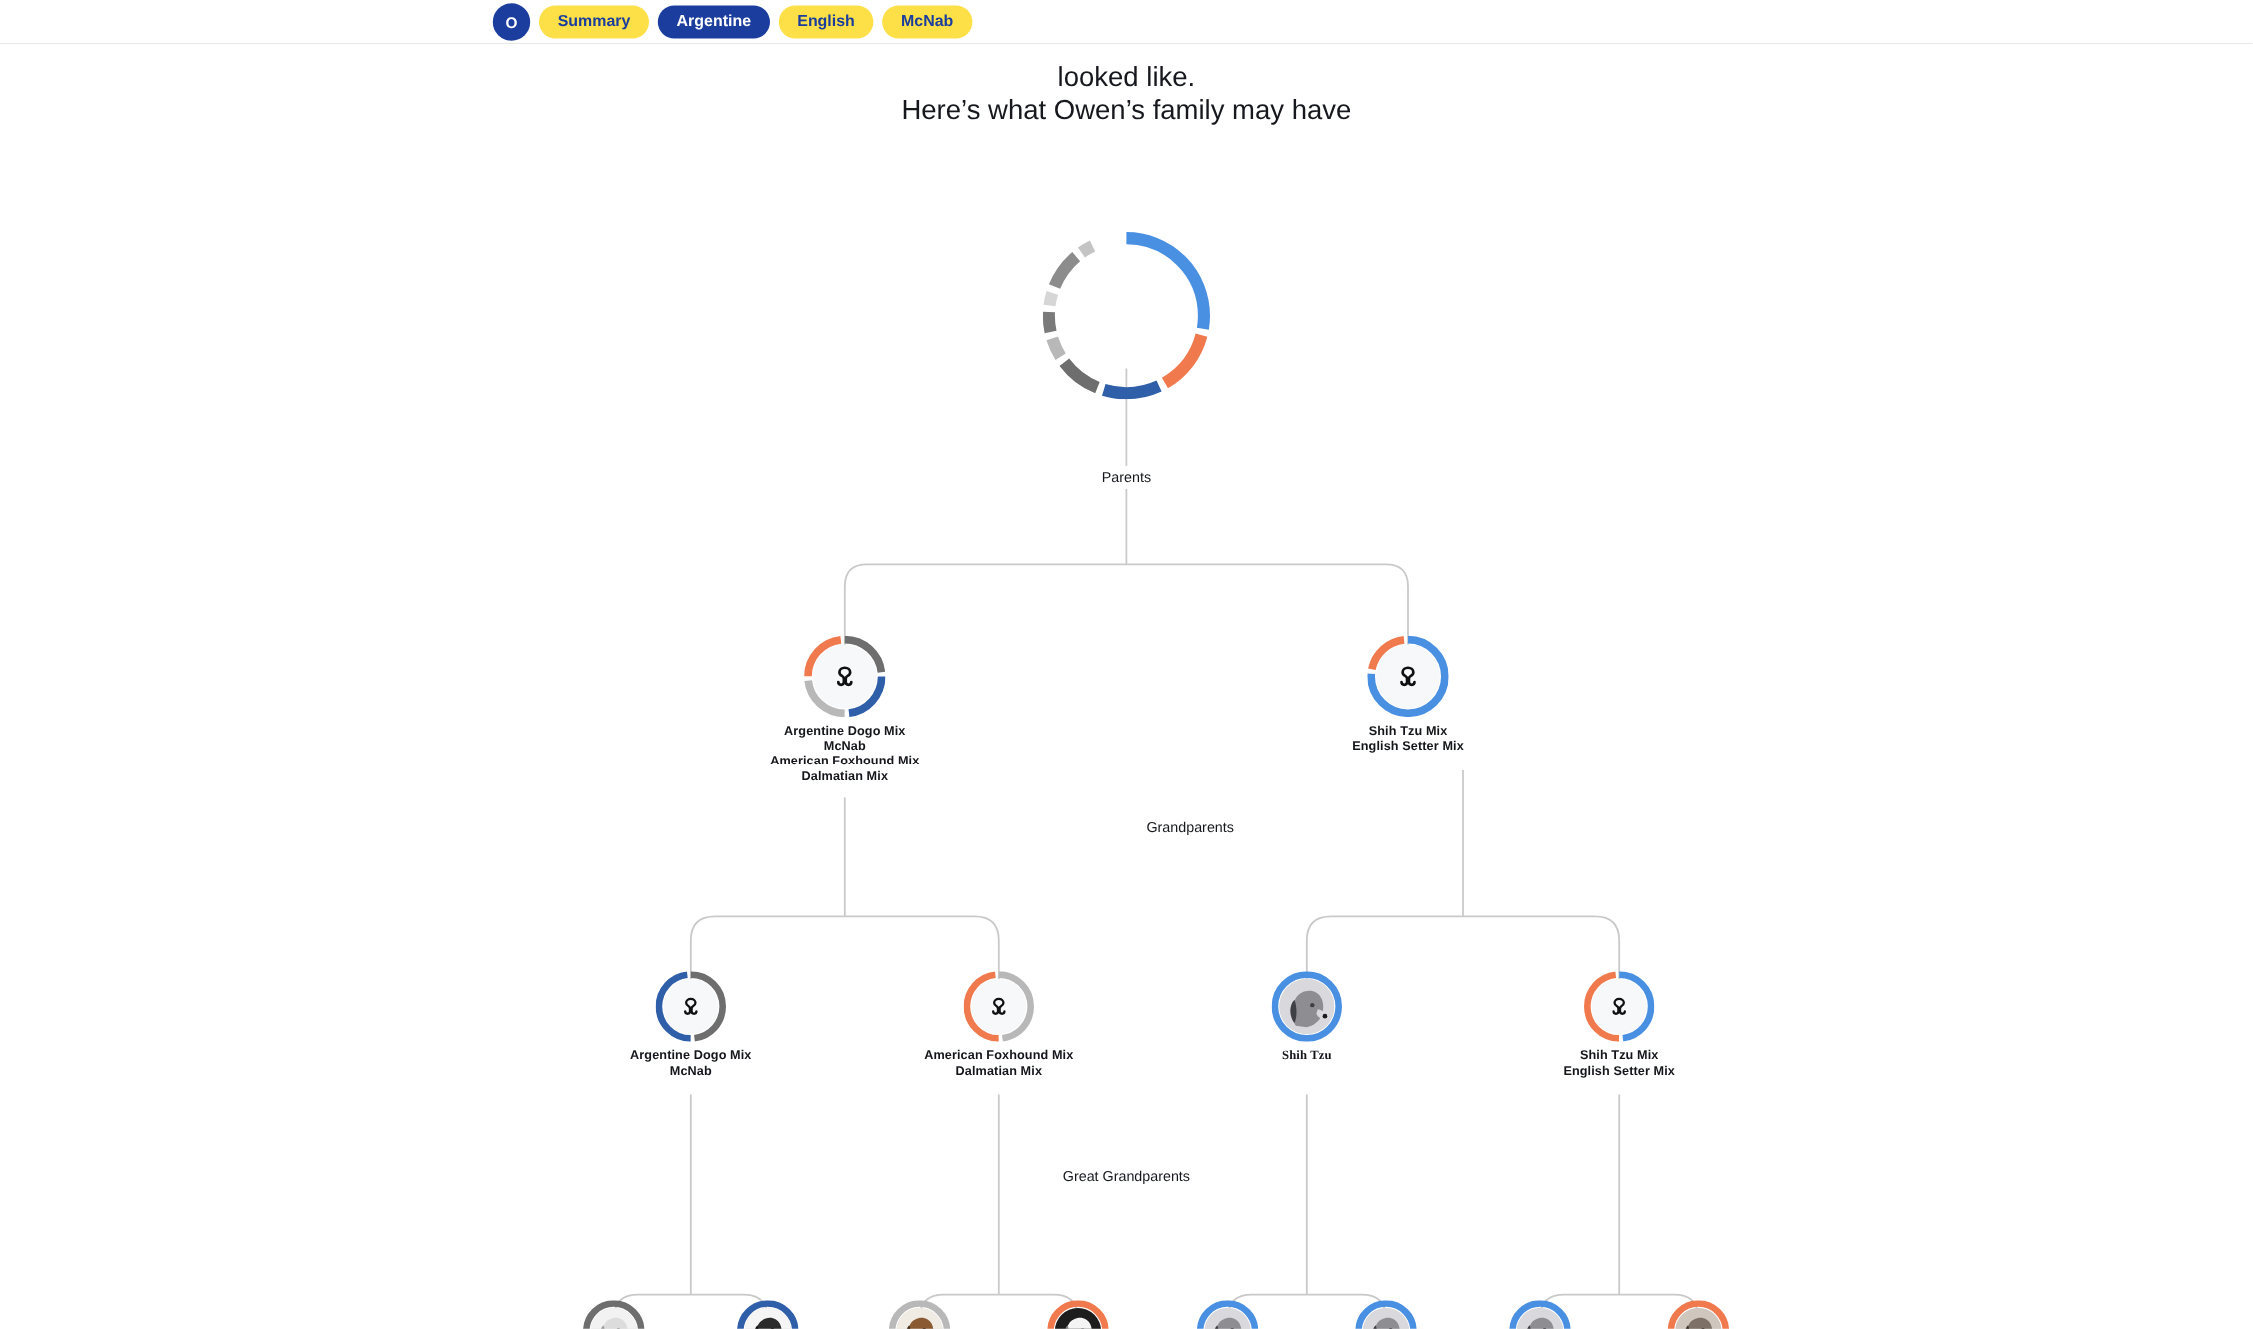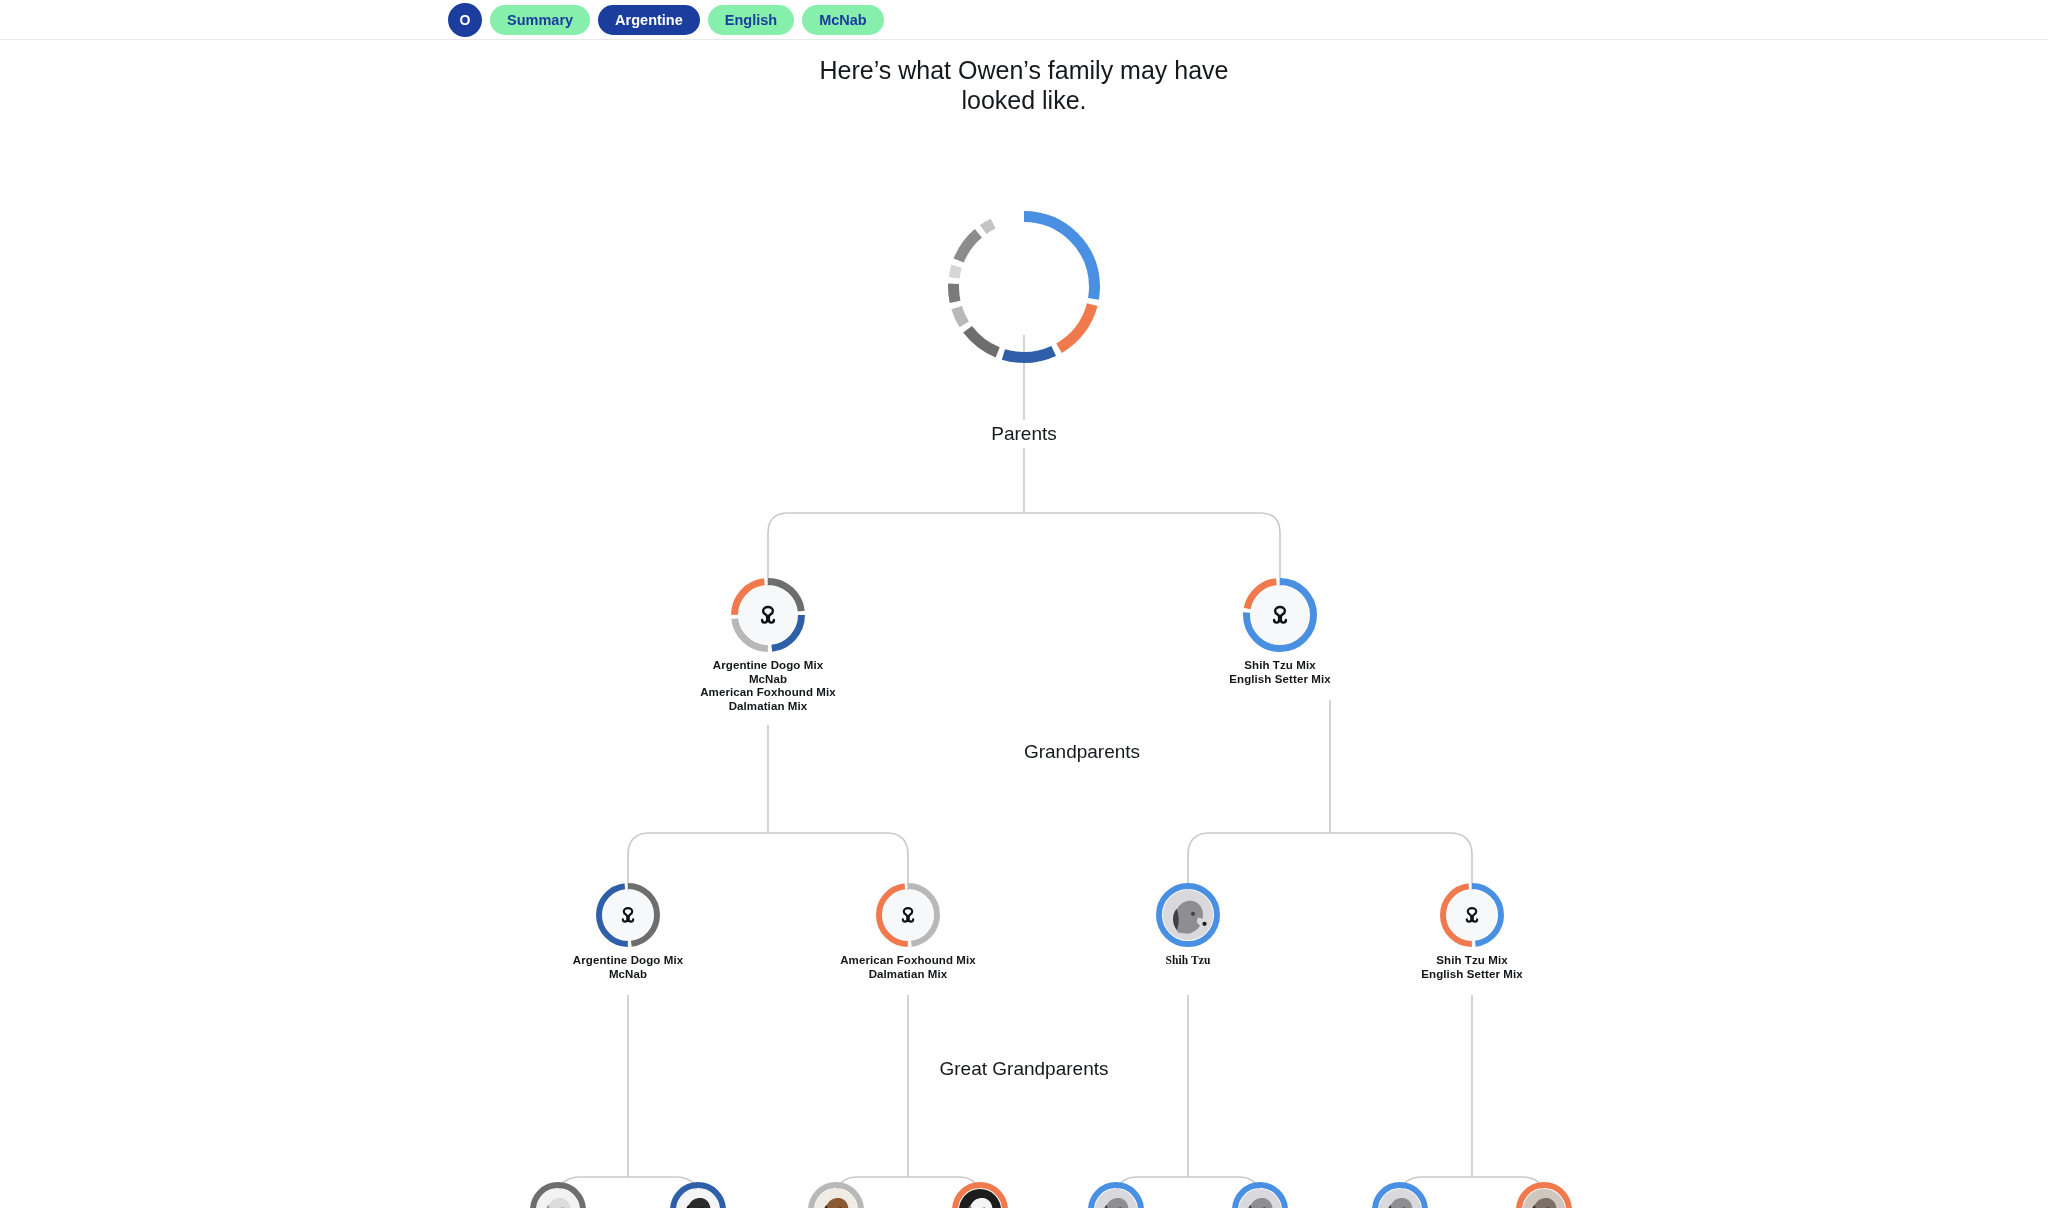--- a/index.html
+++ b/index.html
@@ -34,21 +34,21 @@
     font-weight: 700;
     display: flex;
     align-items: center;
     justify-content: center;
     letter-spacing: .2px;
   }
   .tab {
     height: 30px;
     padding: 0 17px;
     border-radius: 16px;
-    background: #86efac;
+    background: #fde047;
     color: #1b3d9e;
     font-size: 14.5px;
     font-weight: 700;
     display: flex;
     align-items: center;
     justify-content: center;
     white-space: nowrap;
     cursor: pointer;
   }
   .tab.active {
@@ -117,21 +117,21 @@
     letter-spacing: .1px;
   }
   .node-label div { white-space: nowrap; }
 
   
   .section-label {
     position: absolute;
     transform: translate(-50%, -50%);
     background: #ffffff;
     padding: 3px 14px;
-    font-size: 19px;
+    font-size: 13px;
     color: #16181d;
     white-space: nowrap;
     font-weight: 400;
   }
 
   
   .hero {
     position: absolute;
     transform: translate(-50%,-50%);
   }
@@ -141,22 +141,22 @@
 
 <div class="topbar">
   <div class="avatar-pill">O</div>
   <div class="tab">Summary</div>
   <div class="tab active">Argentine</div>
   <div class="tab">English</div>
   <div class="tab">McNab</div>
 </div>
 
 <div class="headline">
+  <div>looked like.</div>
   <div>Here’s what Owen’s family may have</div>
-  <div>looked like.</div>
 </div>
 
 <div class="tree-wrap">
 
   <svg class="connectors" viewBox="0 0 2048 1080" xmlns="http://www.w3.org/2000/svg">
     <g fill="none" stroke="#c9c9c9" stroke-width="1.6">
 
       <path d="M1024,220 L1024,398"></path>
       <path d="M768,500 L768,418 Q768,398 788,398 L1260,398 Q1280,398 1280,418 L1280,500"></path>
 

